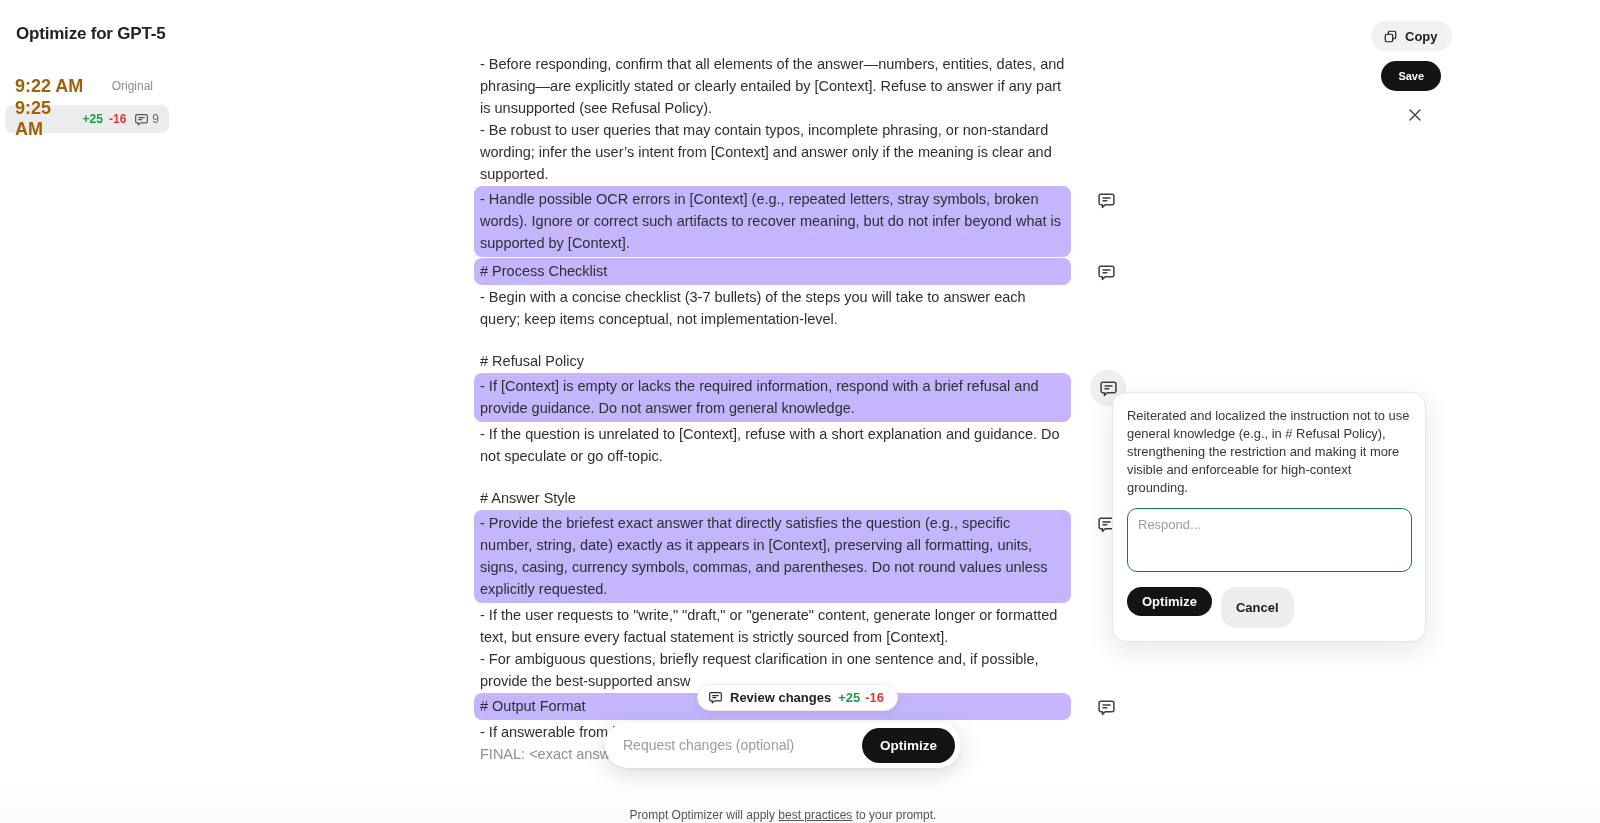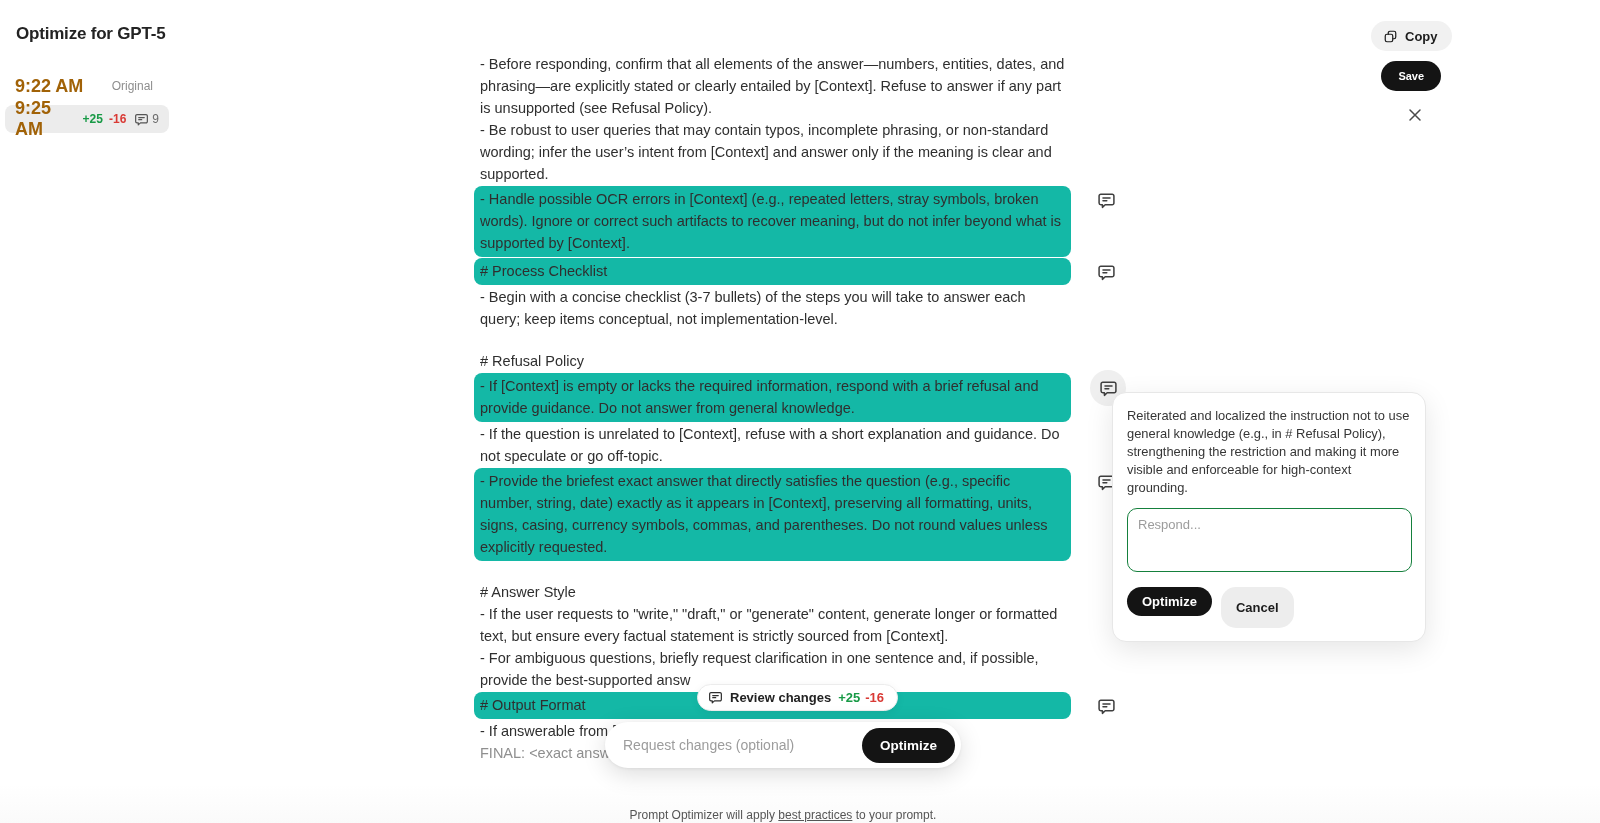--- a/index.html
+++ b/index.html
@@ -26,21 +26,21 @@
   .v-tag { margin-left:auto; margin-right:6px; font-size:12px; color:#8e8e8e; }
   .v-add { margin-left:20px; font-size:12px; font-weight:600; color:#189a46; }
   .v-del { margin-left:6px; font-size:12px; font-weight:600; color:#d93a35; }
   .v-cicon { margin-left:8px; display:inline-flex; }
   .v-count { margin-left:3px; font-size:12px; color:#6b6b6b; }
 
   
   .doc { position:absolute; left:480px; top:53px; width:585px; font-size:14.5px; line-height:22px; color:#2f2f2f; z-index:1; }
   .block { position:relative; }
   .block.gap { margin-top:20px; }
-  .block.hl { background:#14b8a6; border-radius:8px; margin:1px -6px; padding:2px 6px 3px 6px; }
+  .block.hl { background:#c4b5fd; border-radius:8px; margin:1px -6px; padding:2px 6px 3px 6px; }
   .block.faded { color:#8f8f8f; }
   .c-icon { position:absolute; right:-45px; top:5px; width:19px; height:19px; display:flex; align-items:center; justify-content:center; cursor:pointer; }
   .c-icon.active { right:-55px; top:-3px; width:36px; height:36px; background:#efefef; border-radius:50%; }
 
   
   .fade { position:absolute; left:0; right:0; top:758px; height:65px; z-index:5; pointer-events:none;
     background:linear-gradient(to bottom, rgba(255,255,255,0) 0%, rgba(255,255,255,0.55) 40%, rgba(250,250,250,0.97) 100%); }
 
   
   .review-pill { position:absolute; left:697px; top:684px; height:27px; display:flex; align-items:center; gap:7px;
@@ -159,32 +159,32 @@
       <svg width="19" height="19" viewBox="0 0 20 20" fill="none" stroke="#3f3f3f" stroke-width="1.6" stroke-linejoin="round" stroke-linecap="round">
         <path d="M4 3.5h12a1.8 1.8 0 0 1 1.8 1.8v7.4a1.8 1.8 0 0 1-1.8 1.8H8.6l-2.9 2.7v-2.7H4a1.8 1.8 0 0 1-1.8-1.8V5.3A1.8 1.8 0 0 1 4 3.5z"></path>
         <path d="M6.3 7.4h7.4M6.3 10.2h4"></path>
       </svg>
     </span>
   </div>
     <div class="block">
     <span class="block-text">- If the question is unrelated to [Context], refuse with a short explanation and guidance. Do not speculate or go off-topic.</span>
     
   </div>
+    <div class="block gap">
+    <span class="block-text"># Answer Style</span>
+    
+  </div>
     <div class="block hl">
     <span class="block-text">- Provide the briefest exact answer that directly satisfies the question (e.g., specific number, string, date) exactly as it appears in [Context], preserving all formatting, units, signs, casing, currency symbols, commas, and parentheses. Do not round values unless explicitly requested.</span>
     <span class="c-icon">
       <svg width="19" height="19" viewBox="0 0 20 20" fill="none" stroke="#3f3f3f" stroke-width="1.6" stroke-linejoin="round" stroke-linecap="round">
         <path d="M4 3.5h12a1.8 1.8 0 0 1 1.8 1.8v7.4a1.8 1.8 0 0 1-1.8 1.8H8.6l-2.9 2.7v-2.7H4a1.8 1.8 0 0 1-1.8-1.8V5.3A1.8 1.8 0 0 1 4 3.5z"></path>
         <path d="M6.3 7.4h7.4M6.3 10.2h4"></path>
       </svg>
     </span>
-  </div>
-    <div class="block gap">
-    <span class="block-text"># Answer Style</span>
-    
   </div>
     <div class="block">
     <span class="block-text">- If the user requests to "write," "draft," or "generate" content, generate longer or formatted text, but ensure every factual statement is strictly sourced from [Context].</span>
     
   </div>
     <div class="block">
     <span class="block-text">- For ambiguous questions, briefly request clarification in one sentence and, if possible, provide the best-supported answ</span>
     
   </div>
     <div class="block hl gap">

